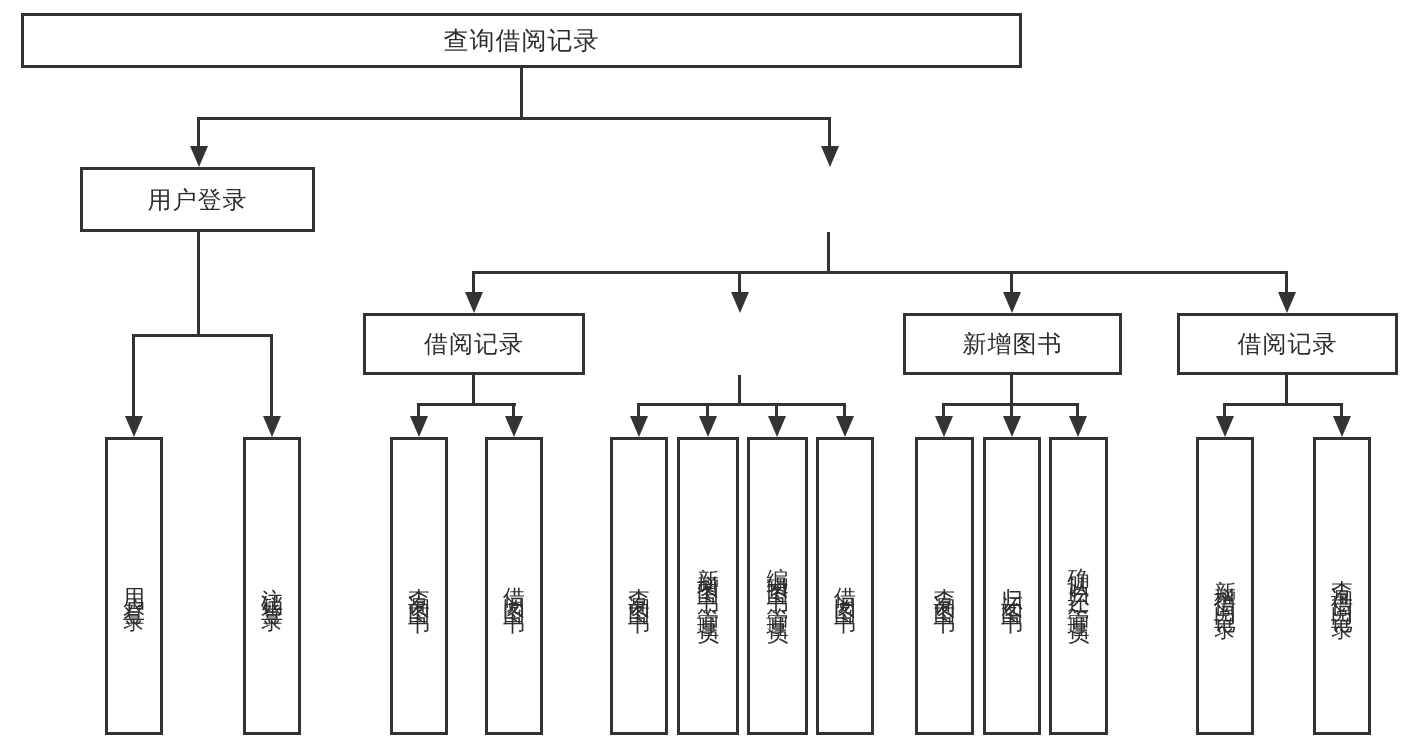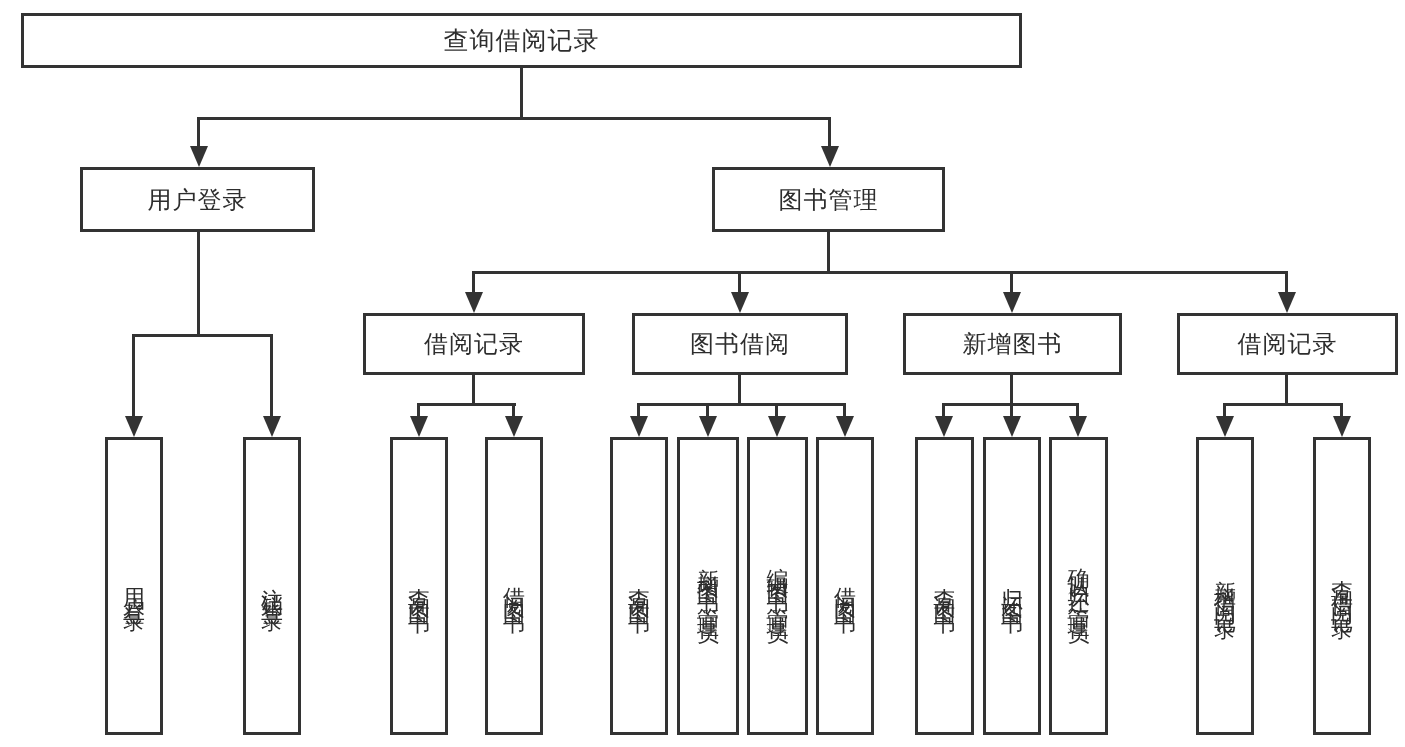--- a/index.html
+++ b/index.html
@@ -67,23 +67,20 @@
   <i class="vl" style="left:520px;top:68px;height:52px;"></i>
   <i class="hl" style="left:197px;top:117px;width:634px;"></i>
   <i class="vl" style="left:197px;top:117px;height:32px;"></i>
   <i class="vl" style="left:828px;top:117px;height:32px;"></i>
   <i class="ar" style="left:190px;top:146px;"></i>
   <i class="ar" style="left:821px;top:146px;"></i>
 
   <div class="box hbox" style="left:80px;top:167px;width:235px;height:65px;">
     <span>用户登录</span>
   </div>
-  <div class="box hbox" style="left:712px;top:167px;width:233px;height:65px;">
-    <span>图书管理</span>
-  </div>
 
   <i class="vl" style="left:197px;top:232px;height:105px;"></i>
   <i class="hl" style="left:132px;top:334px;width:141px;"></i>
   <i class="vl" style="left:132px;top:334px;height:86px;"></i>
   <i class="vl" style="left:270px;top:334px;height:86px;"></i>
   <i class="ar" style="left:125px;top:416px;"></i>
   <i class="ar" style="left:263px;top:416px;"></i>
 
   <i class="vl" style="left:827px;top:232px;height:42px;"></i>
   <i class="hl" style="left:472px;top:271px;width:816px;"></i>
@@ -91,23 +88,20 @@
   <i class="vl" style="left:738px;top:271px;height:26px;"></i>
   <i class="vl" style="left:1010px;top:271px;height:26px;"></i>
   <i class="vl" style="left:1285px;top:271px;height:26px;"></i>
   <i class="ar" style="left:465px;top:292px;"></i>
   <i class="ar" style="left:731px;top:292px;"></i>
   <i class="ar" style="left:1003px;top:292px;"></i>
   <i class="ar" style="left:1278px;top:292px;"></i>
 
   <div class="box hbox" style="left:363px;top:313px;width:222px;height:62px;">
     <span>借阅记录</span>
-  </div>
-  <div class="box hbox" style="left:632px;top:313px;width:216px;height:62px;">
-    <span>图书借阅</span>
   </div>
   <div class="box hbox" style="left:903px;top:313px;width:219px;height:62px;">
     <span>新增图书</span>
   </div>
   <div class="box hbox" style="left:1177px;top:313px;width:221px;height:62px;">
     <span>借阅记录</span>
   </div>
 
   <i class="vl" style="left:472px;top:375px;height:31px;"></i>
   <i class="hl" style="left:417px;top:403px;width:99px;"></i>

